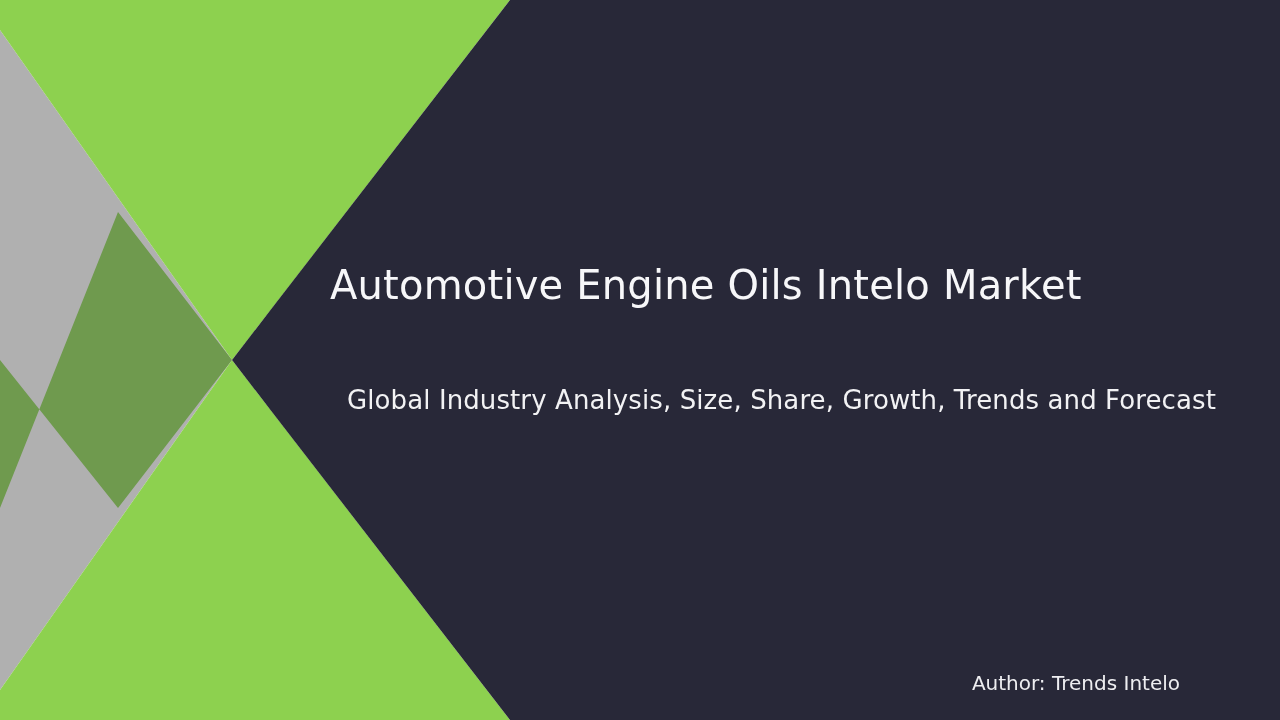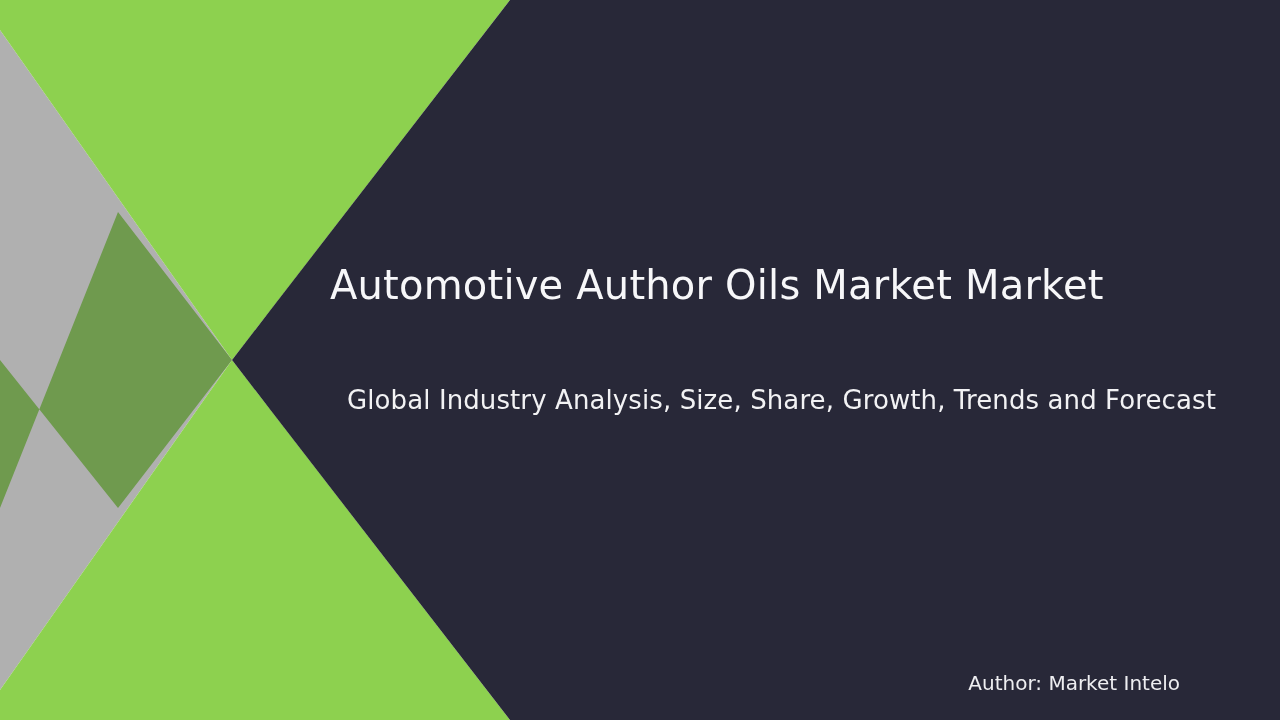--- a/index.html
+++ b/index.html
@@ -85,20 +85,20 @@
 
     <polygon points="0,30 232,360 118,360 0,222" fill="#6f9a4e" opacity="0"></polygon>
 
     <polygon points="118,212 232,360 118,508 0,360 0,212 0,508" fill="#6f9a4e"></polygon>
 
     <polygon points="510,0 1280,0 1280,720 510,720 272,412 232,360 272,308" fill="#282838"></polygon>
 
   </svg>
 
   <div class="content">
-    <div class="title">Automotive Author Oils Market Market</div>
+    <div class="title">Automotive Engine Oils Intelo Market</div>
 
     <div class="subtitle">Global Industry Analysis, Size, Share, Growth, Trends and Forecast</div>
 
-    <div class="author">Author: Market Intelo</div>
+    <div class="author">Author: Trends Intelo</div>
   </div>
 
 </div>
 
 </body></html>

